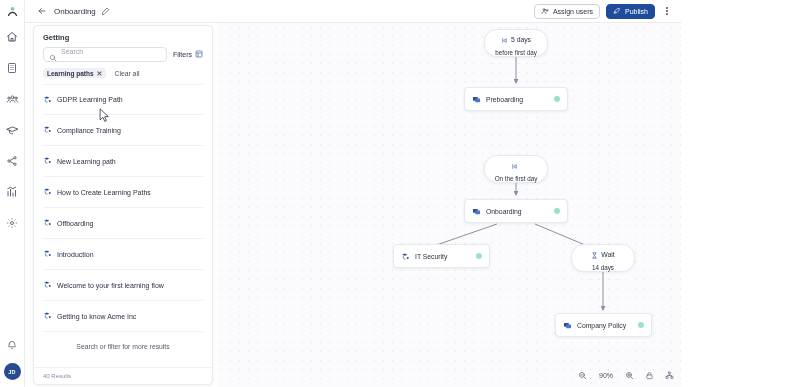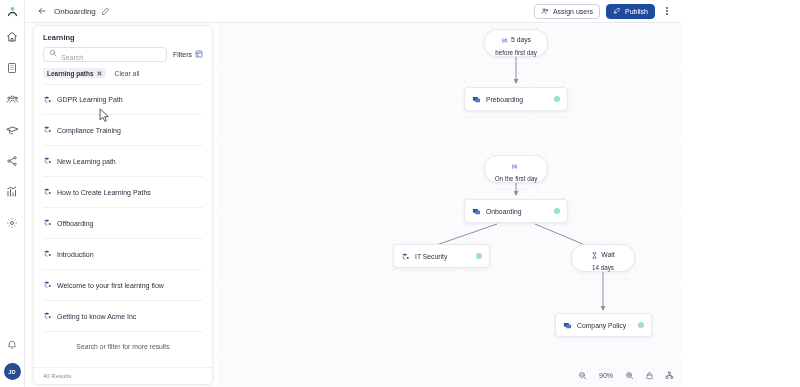--- a/index.html
+++ b/index.html
@@ -60,21 +60,21 @@
   .panel {
     position: absolute; left: 33px; top: 25px; width: 180px; height: 360px;
     background: #ffffff; border: 1px solid #e9ebf0; border-radius: 5px;
     box-shadow: 0 1px 4px rgba(30,40,70,.06);
     display: flex; flex-direction: column; z-index: 20;
   }
   .panel-title { font-size: 7.5px; font-weight: bold; color: #2d3343; padding: 7px 9px 5px 9px; }
   .panel-search-row { display: flex; align-items: center; gap: 6px; padding: 0 9px 0 9px; }
   .search-box {
     flex: 1; height: 15px; border: 1px solid #dde1e9; border-radius: 4px;
-    display: flex; align-items: flex-end; gap: 4px; padding: 0 5px; background:#fff;
+    display: flex; align-items: flex-start; gap: 4px; padding: 0 5px; background:#fff;
   }
   .search-box input {
     border: none; outline: none; font-size: 7px; color: #2d3343;
     font-family: "Liberation Sans", sans-serif; width: 100%; background: transparent;
   }
   .search-box input::placeholder { color: #9aa1b2; }
   .filters-btn { display:flex; align-items:center; gap:3px; font-size:7px; color:#2d3343; cursor:pointer; }
   .chips-row { display: flex; align-items: center; gap: 8px; padding: 6px 9px 6px 9px; }
   .chip {
     display: inline-flex; align-items: center; gap: 3px;
@@ -269,21 +269,21 @@
       </button>
       <div class="kebab">
           <i></i>
           <i></i>
           <i></i>
         </div>
     </div>
   </header>
 
   <aside class="panel">
-    <div class="panel-title">Learning</div>
+    <div class="panel-title">Getting</div>
 
     <div class="panel-search-row">
       <div class="search-box">
         <span>
           <svg width="8" height="8" viewBox="0 0 24 24" fill="none" stroke="#7a8297" stroke-width="2.2" stroke-linecap="round">
             <circle cx="10.5" cy="10.5" r="6.5"></circle>
               <path d="M15.5 15.5 21 21"></path>
           </svg>
         </span>
         <input type="text" placeholder="Search" style="">

